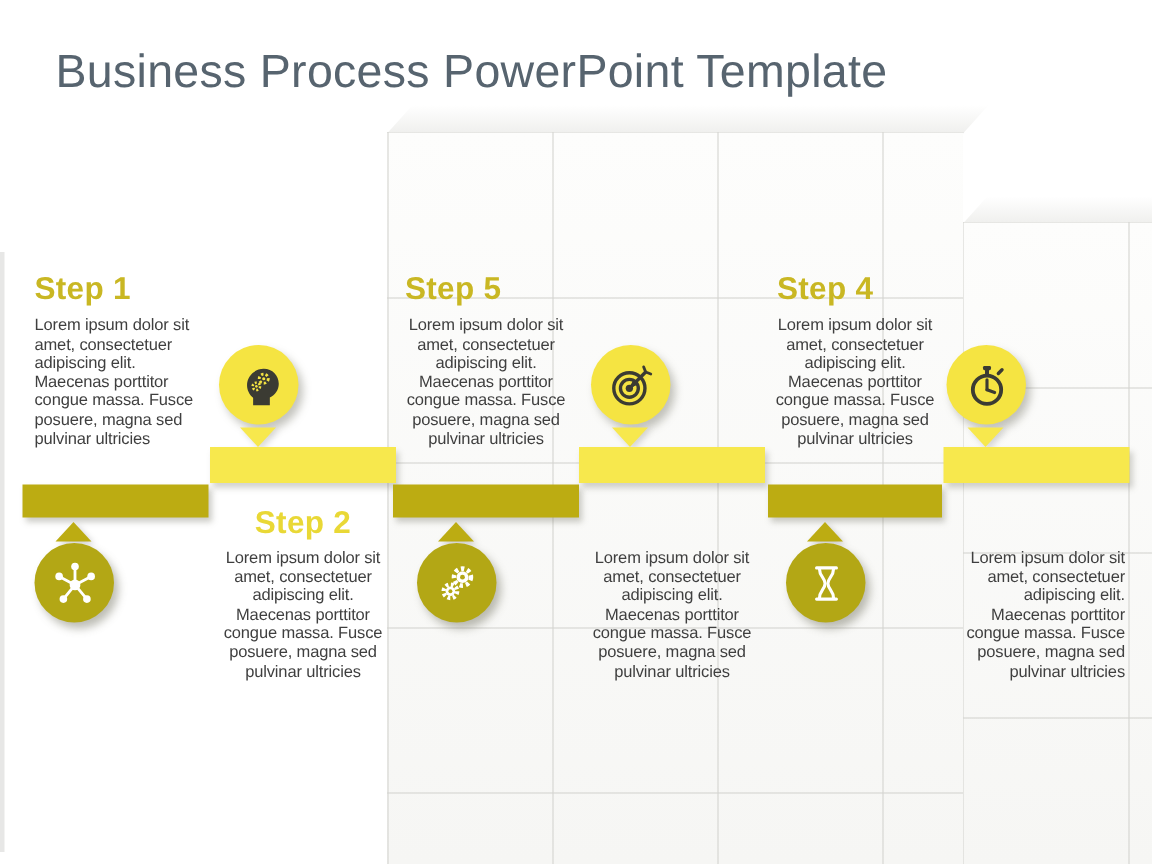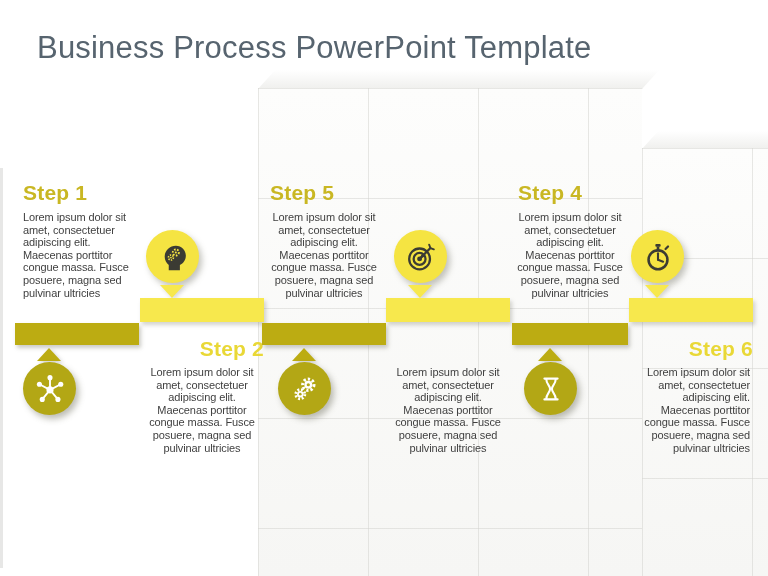--- a/index.html
+++ b/index.html
@@ -21,21 +21,21 @@
   .topface-right{left:642px;top:131px;width:126px;height:17px;}
   .left-edge{position:absolute;left:0;top:168px;width:3px;height:400px;background:#dddddb;opacity:.7;}
 
   
   .col{position:absolute;top:180px;width:124px;height:300px;}
   .c1{left:15px}.c2{left:140px}.c3{left:262px}.c4{left:386px}.c5{left:512px;width:116px}.c6{left:629px}
   .col *{position:absolute;}
 
   .step-title{margin:0;font-size:21px;font-weight:bold;letter-spacing:.2px;}
   .col-odd .step-title{top:1px;color:var(--step-heading-dark);}
-  .col-even .step-title{top:157px;left:0;width:100%;text-align:right;color:var(--step-heading-light);}
+  .col-even .step-title{top:157px;left:0;width:100%;text-align:center;color:var(--step-heading-light);}
   .c1 .step-title,.c3 .step-title{left:8px}.c5 .step-title{left:6px}
 
   .step-text{margin:0;font-size:11px;line-height:12.6px;color:var(--body-text);letter-spacing:-0.1px;}
   .col-odd .step-text{top:31px;}
   .col-even .step-text{top:186px;}
   .c1 .step-text{left:8px;width:106px;text-align:left;}
   .c3 .step-text{left:5px;width:114px;text-align:center;}
   .c5 .step-text{left:2px;width:112px;text-align:center;}
   .c2 .step-text,.c4 .step-text{left:4px;width:116px;text-align:center;}
   .c6 .step-text{left:2px;width:119px;text-align:right;}
@@ -184,17 +184,16 @@
         <rect class="fill-dark" x="16.6" y="7" width="2.8" height="3.6"></rect>
         <line class="stroke-dark" x1="26" y1="9.5" x2="28.6" y2="6.9" stroke-width="2.4" stroke-linecap="round"></line>
         <g class="stroke-dark" stroke-width="2.2" stroke-linecap="round">
           <line x1="18" y1="21" x2="18" y2="14"></line>
             <line x1="18" y1="21" x2="23.4" y2="23"></line>
         </g>
       </svg>
     </div>
     <div class="arrow arrow-down"></div>
     <div class="bar bar-light"></div>
-    <h2 class="step-title">Step 6</h2>
     <p class="step-text">Lorem ipsum dolor sit amet, consectetuer adipiscing elit. Maecenas porttitor congue massa. Fusce posuere, magna sed pulvinar ultricies</p>
   </div>
 
 </div>
 
 </body></html>

